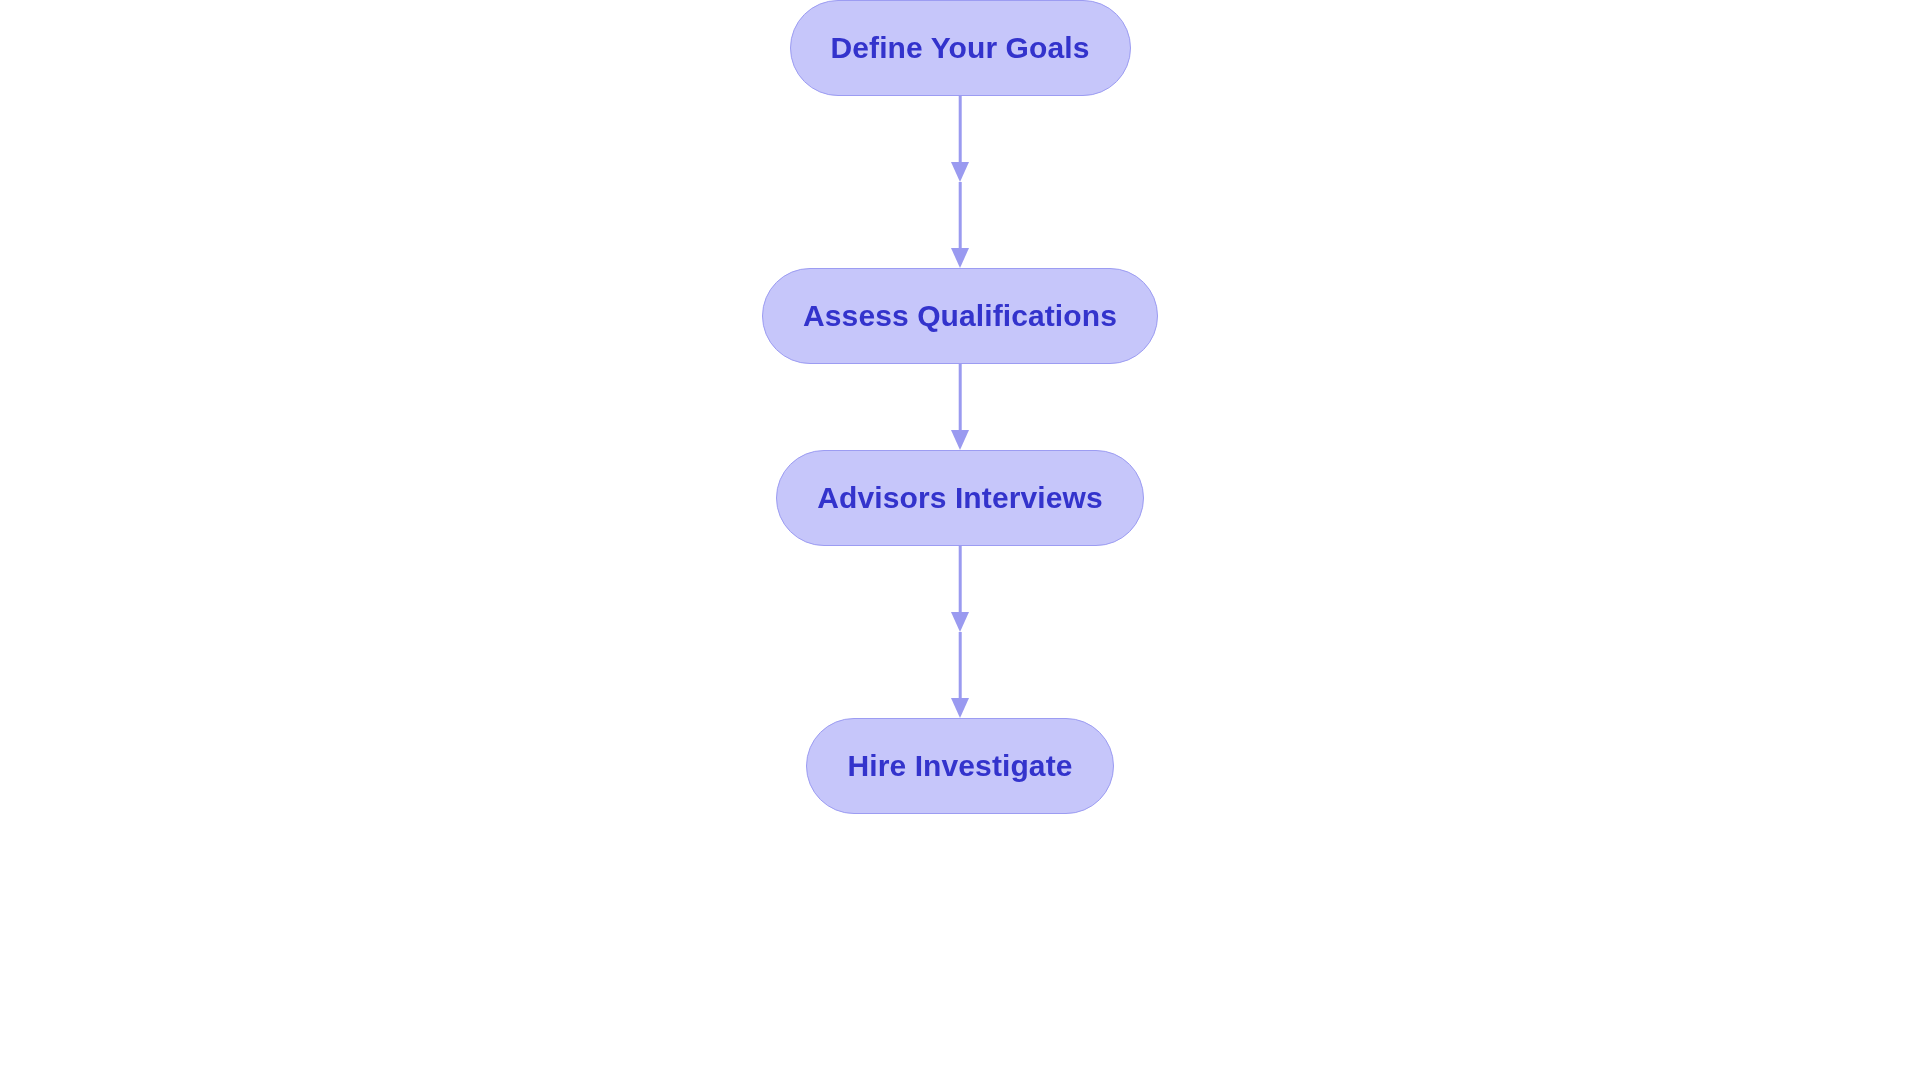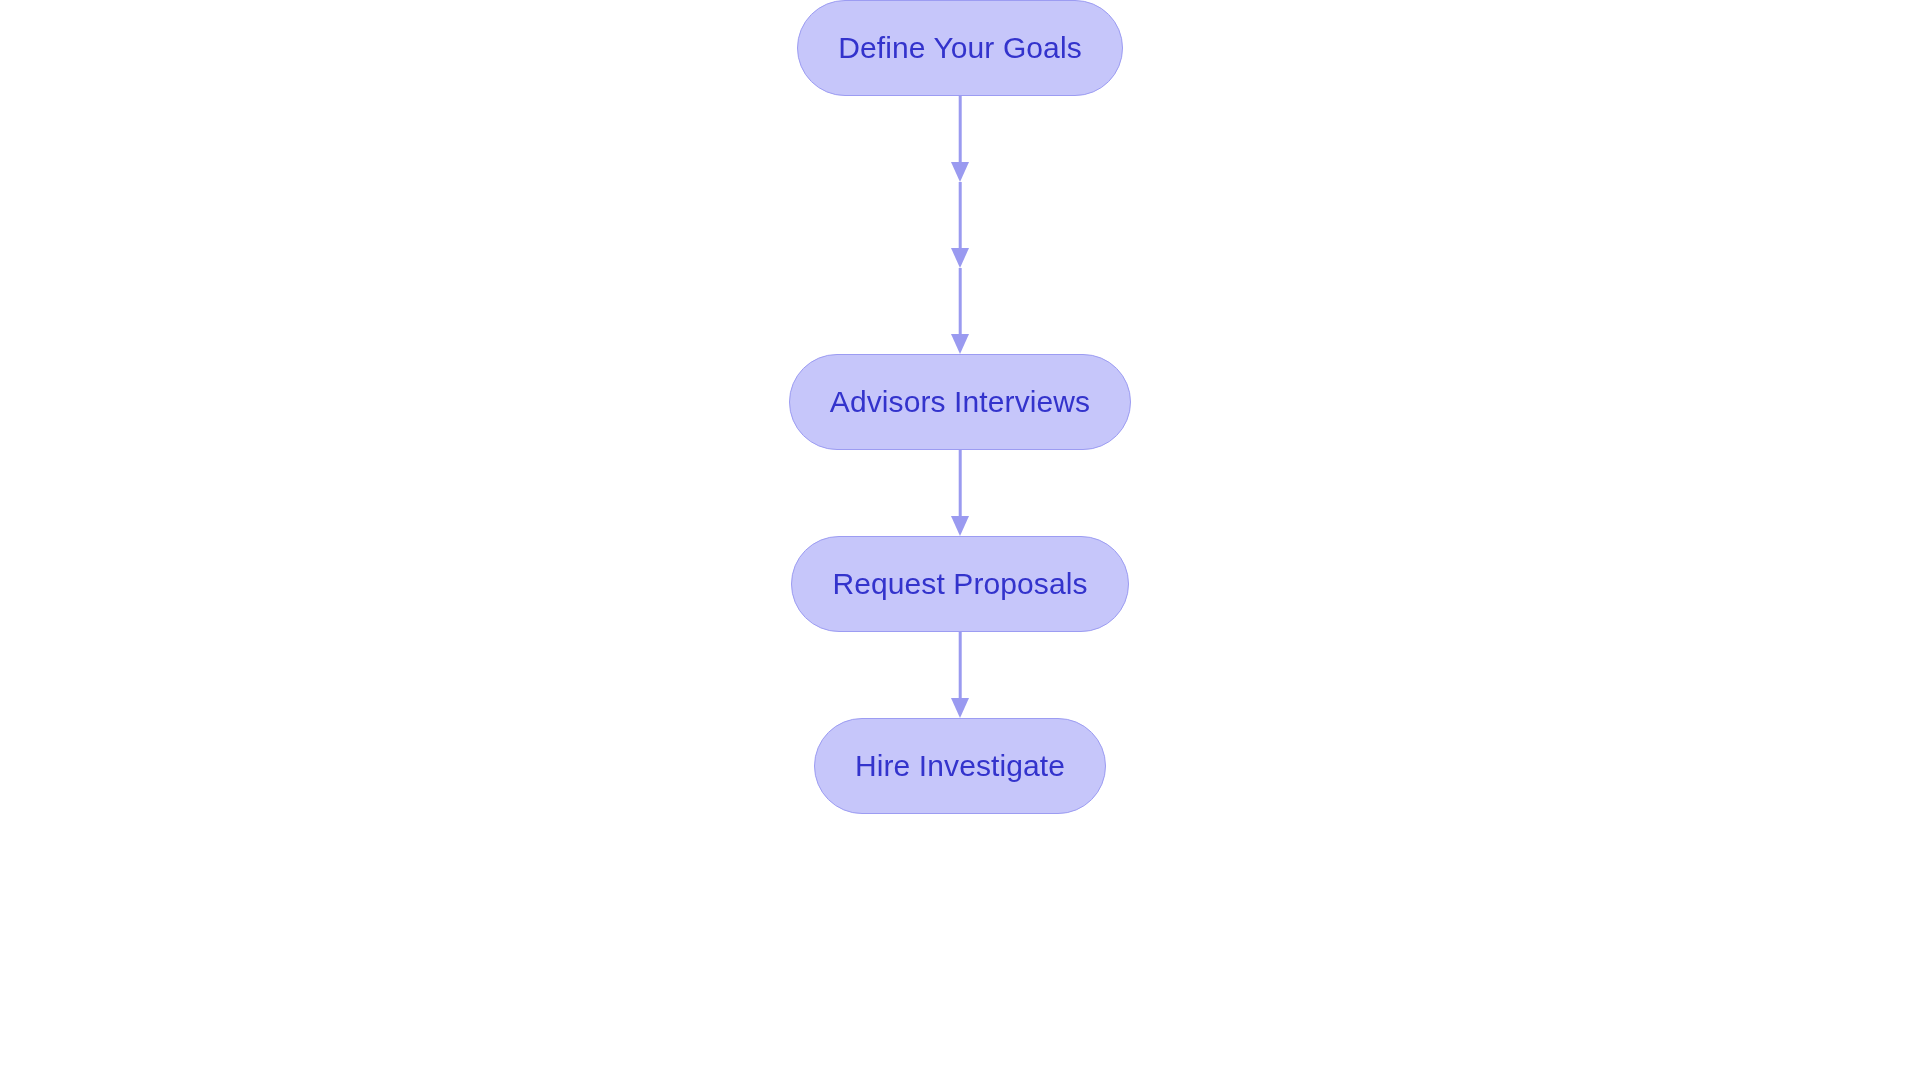--- a/index.html
+++ b/index.html
@@ -31,21 +31,21 @@
     height: 96px;
     border-radius: 48px;
     background: #c6c6fa;
     border: 1.6px solid #9c9cf2;
     color: #3333cc;
     display: flex;
     align-items: center;
     justify-content: center;
     font-family: "Liberation Sans", sans-serif;
     font-size: 30px;
-    font-weight: 400;
+    font-weight: 700;
     letter-spacing: 0.1px;
     white-space: nowrap;
     padding: 0 40px;
     user-select: none;
   }
 
   .flow-connector {
     width: 24px;
     height: 86px;
     position: relative;
@@ -85,38 +85,38 @@
     <div class="conn-line"></div>
     <div class="conn-head"></div>
   </div>
 
 
   <div class="flow-connector">
     <div class="conn-line"></div>
     <div class="conn-head"></div>
   </div>
 
+  <div class="flow-node">
+    <span>Assess Qualifications</span>
+  </div>
 
   <div class="flow-connector">
     <div class="conn-line"></div>
     <div class="conn-head"></div>
   </div>
 
   <div class="flow-node">
     <span>Advisors Interviews</span>
   </div>
 
   <div class="flow-connector">
     <div class="conn-line"></div>
     <div class="conn-head"></div>
   </div>
 
-  <div class="flow-node">
-    <span>Request Proposals</span>
-  </div>
 
   <div class="flow-connector">
     <div class="conn-line"></div>
     <div class="conn-head"></div>
   </div>
 
   <div class="flow-node">
     <span>Hire Investigate</span>
   </div>
 

